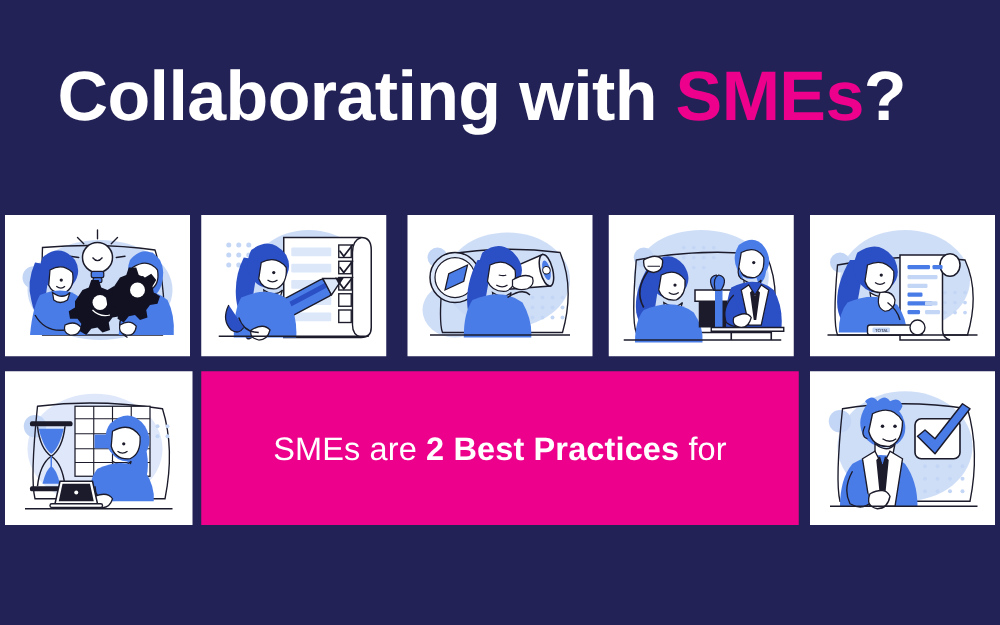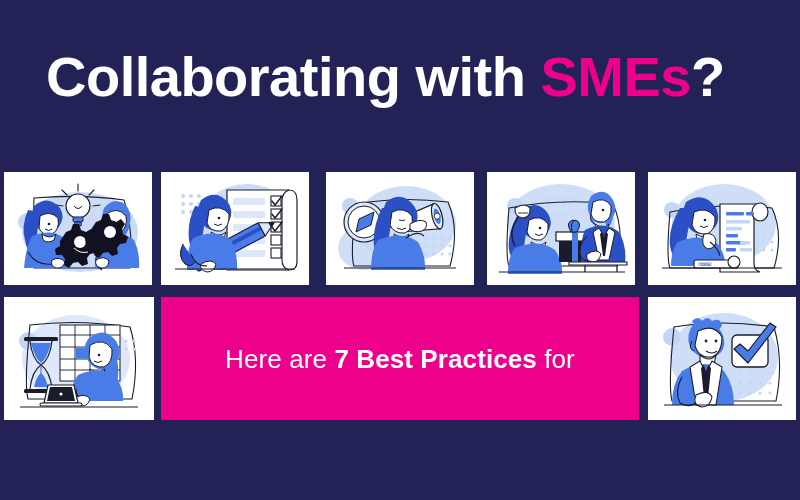--- a/index.html
+++ b/index.html
@@ -386,21 +386,21 @@
 
       <path d="M44 88 L70 88 L74 106 L40 106Z" fill="#ffffff" stroke="#1B1B2B" stroke-width="1.2"></path>
       <path d="M46 90 L68 90 L71 104 L43 104Z" fill="#1B1B2B"></path>
       <circle cx="57" cy="97" r="1.6" fill="#ffffff"></circle>
       <rect x="36" y="106" width="42" height="3" rx="1.4" fill="#ffffff" stroke="#1B1B2B" stroke-width="1.1"></rect>
       <line x1="16" y1="110" x2="134" y2="110" stroke="#1B1B2B" stroke-width="1.1"></line>
     </svg>
   </div>
 
   <div class="banner">
-    <div class="banner-line"><span>Here are </span><b>7 Best Practices</b><span> for</span></div>
+    <div class="banner-line"><span>SMEs are </span><b>2 Best Practices</b><span> for</span></div>
   </div>
 
   <div class="panel p7">
     <svg viewBox="0 0 148 123" xmlns="http://www.w3.org/2000/svg">
       <ellipse cx="76" cy="60" rx="54" ry="44" fill="#C3D6F5" opacity=".8"></ellipse>
       <circle cx="24" cy="40" r="9" fill="#C3D6F5"></circle>
       <path d="M26 30 q-6 58 -2 74 h104 q8 -40 -2 -74 q-52 -8 -100 0Z" fill="none" stroke="#1B1B2B" stroke-width="1.1"></path>
 
       <g fill="#C3D6F5">
         <circle cx="92" cy="76" r="1.6"></circle>

